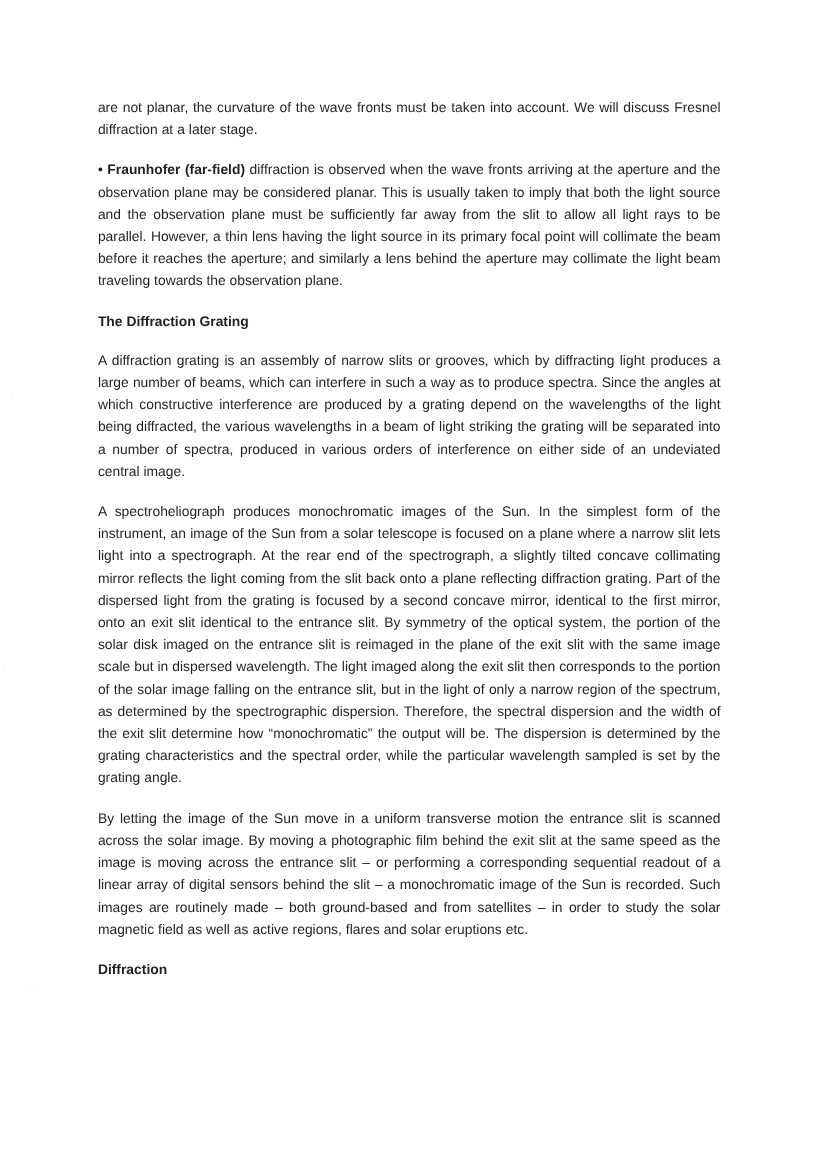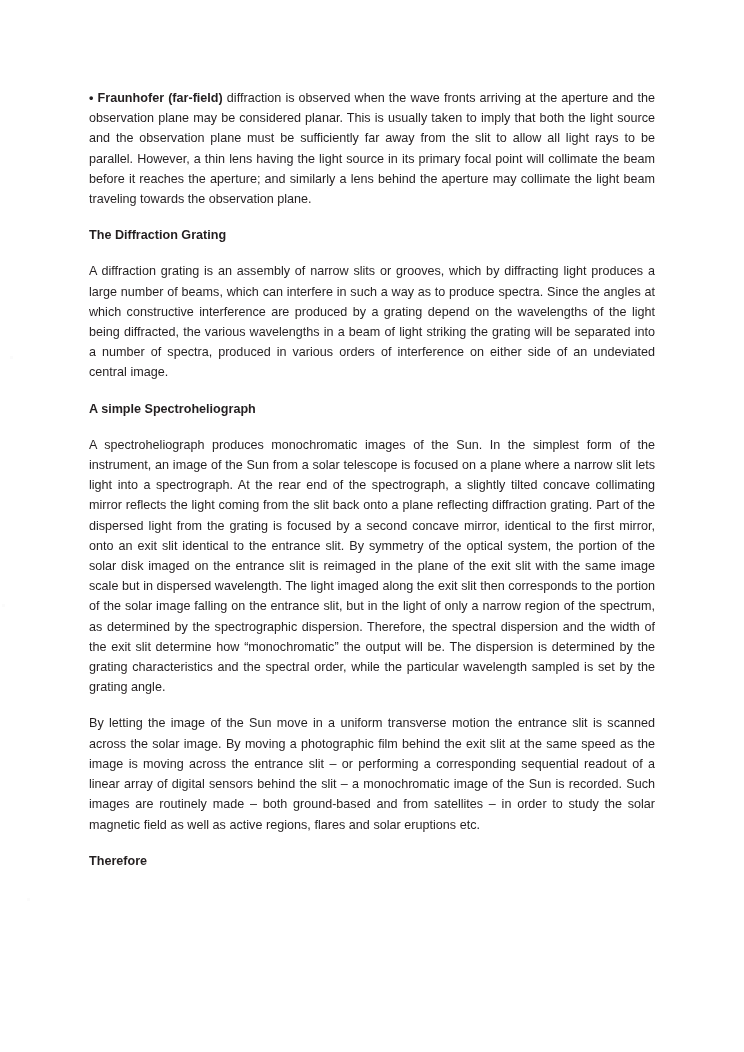--- a/index.html
+++ b/index.html
@@ -71,30 +71,30 @@
 <body>
 
 <div class="page">
 
   <div class="edge-artifact" style="left:10px; top:356px;"></div>
   <div class="edge-artifact" style="left:2px; top:604px;"></div>
   <div class="edge-artifact" style="left:27px; top:898px;"></div>
 
   <div class="content">
 
+    <p class="body-text">are not planar, the curvature of the wave fronts must be taken into account. We will discuss Fresnel diffraction at a later stage.</p>
 
     <p class="bullet-para"><span class="bullet-mark">•</span> <span class="bold-run">Fraunhofer (far-field)</span><span> diffraction is observed when the wave fronts arriving at the aperture and the observation plane may be considered planar. This is usually taken to imply that both the light source and the observation plane must be sufficiently far away from the slit to allow all light rays to be parallel. However, a thin lens having the light source in its primary focal point will collimate the beam before it reaches the aperture; and similarly a lens behind the aperture may collimate the light beam traveling towards the observation plane.</span></p>
 
 
     <h2 class="section-heading">The Diffraction Grating</h2>
 
     <p class="body-text">A diffraction grating is an assembly of narrow slits or grooves, which by diffracting light produces a large number of beams, which can interfere in such a way as to produce spectra. Since the angles at which constructive interference are produced by a grating depend on the wavelengths of the light being diffracted, the various wavelengths in a beam of light striking the grating will be separated into a number of spectra, produced in various orders of interference on either side of an undeviated central image.</p>
 
-    <h2 class="section-heading">A simple Spectroheliograph</h2>
 
     <p class="body-text">A spectroheliograph produces monochromatic images of the Sun. In the simplest form of the instrument, an image of the Sun from a solar telescope is focused on a plane where a narrow slit lets light into a spectrograph. At the rear end of the spectrograph, a slightly tilted concave collimating mirror reflects the light coming from the slit back onto a plane reflecting diffraction grating. Part of the dispersed light from the grating is focused by a second concave mirror, identical to the first mirror, onto an exit slit identical to the entrance slit. By symmetry of the optical system, the portion of the solar disk imaged on the entrance slit is reimaged in the plane of the exit slit with the same image scale but in dispersed wavelength. The light imaged along the exit slit then corresponds to the portion of the solar image falling on the entrance slit, but in the light of only a narrow region of the spectrum, as determined by the spectrographic dispersion. Therefore, the spectral dispersion and the width of the exit slit determine how “monochromatic” the output will be. The dispersion is determined by the grating characteristics and the spectral order, while the particular wavelength sampled is set by the grating angle.</p>
 
     <p class="body-text">By letting the image of the Sun move in a uniform transverse motion the entrance slit is scanned across the solar image. By moving a photographic film behind the exit slit at the same speed as the image is moving across the entrance slit – or performing a corresponding sequential readout of a linear array of digital sensors behind the slit – a monochromatic image of the Sun is recorded. Such images are routinely made – both ground-based and from satellites – in order to study the solar magnetic field as well as active regions, flares and solar eruptions etc.</p>
 
-    <h2 class="section-heading">Therefore</h2>
+    <h2 class="section-heading">Diffraction</h2>
 
   </div>
 </div>
 
 </body></html>

